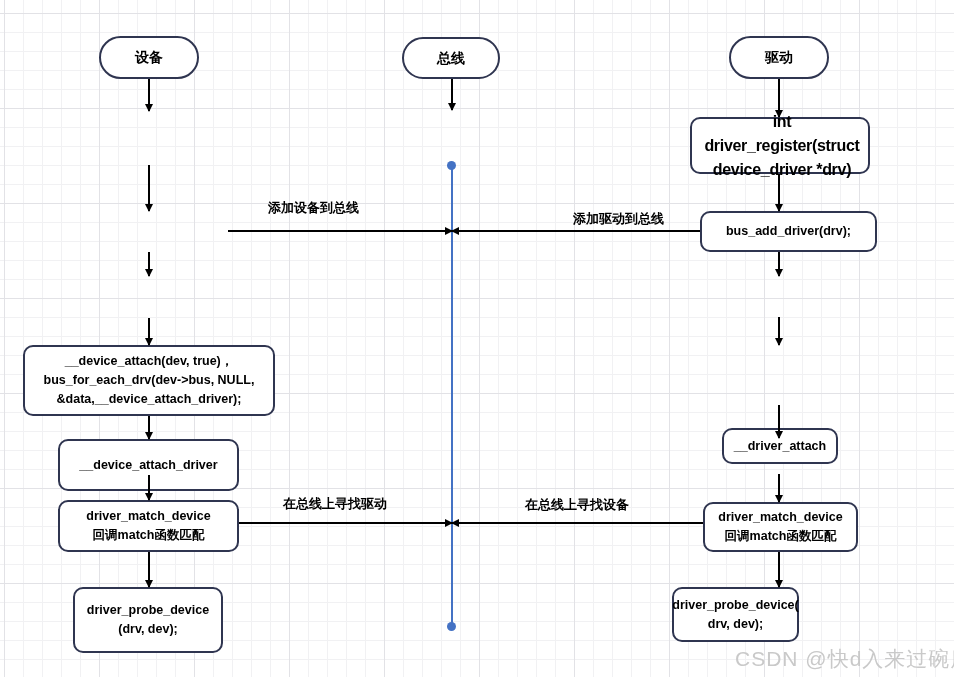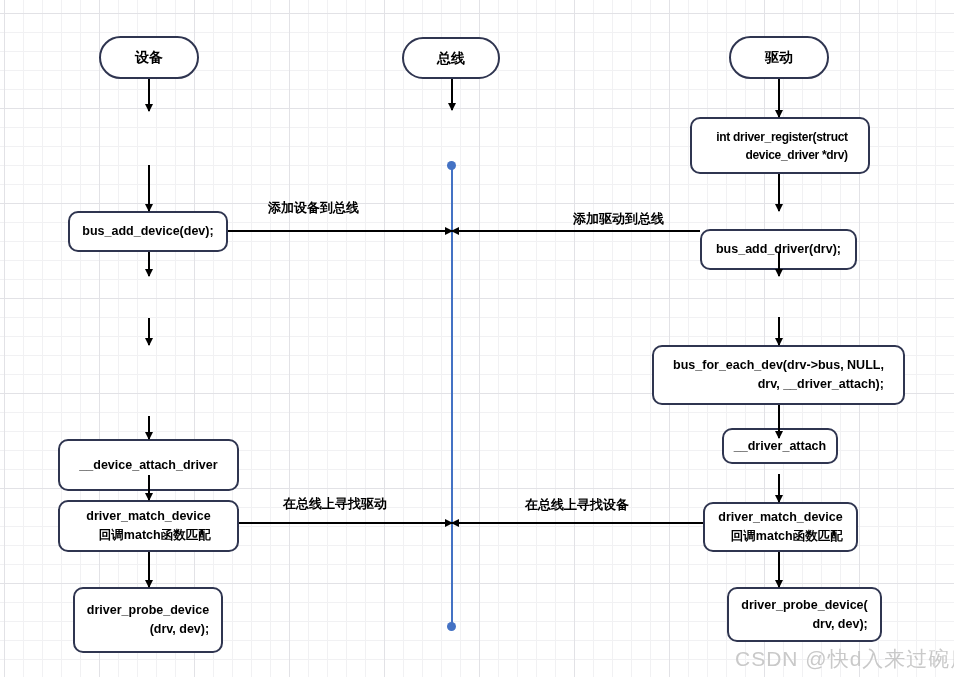--- a/index.html
+++ b/index.html
@@ -9,27 +9,27 @@
     background-image:
       linear-gradient(to right,  #e2e2e6 1px, transparent 1px),
       linear-gradient(to bottom, #e2e2e6 1px, transparent 1px),
       linear-gradient(to right,  #f1f1f3 1px, transparent 1px),
       linear-gradient(to bottom, #f1f1f3 1px, transparent 1px);
     background-size: 95px 95px, 95px 95px, 19px 19px, 19px 19px;
     background-position: 4px 13px, 4px 13px, 4px 13px, 4px 13px;
   }
   .node {
     position:absolute; display:flex; align-items:center; justify-content:center;
-    text-align:right; background:#fff; border:2px solid var(--node-border,#2f3550);
+    text-align:center; background:#fff; border:2px solid var(--node-border,#2f3550);
     color:#000; font-weight:bold; font-size:12.5px; line-height:1.5; white-space:pre-line;
     padding:2px;
   }
   .rect    { border-radius:10px; }
   .ellipse { border-radius:22px; font-size:14px; }
-  .tight   { font-size:12px; letter-spacing:-0.3px;padding-left:6px; }
+  .tight   { font-size:16px; letter-spacing:-0.3px;padding-left:6px; }
   .elabel  { position:absolute; font-size:13px; font-weight:bold; color:#000; white-space:nowrap; }
   .varrow  { position:absolute; width:1.5px; background:var(--arrow,#000); }
   .varrow::after {
     content:""; position:absolute; bottom:-1px; left:50%; transform:translateX(-50%);
     width:0; height:0; border:4.5px solid transparent; border-bottom:0;
     border-top:8px solid var(--arrow,#000);
   }
   .harrow  { position:absolute; height:1.5px; background:var(--arrow,#000); }
   .harrow.to-right::after {
     content:""; position:absolute; right:-1px; top:50%; transform:translateY(-50%);
@@ -44,42 +44,42 @@
   .busline { position:absolute; width:2px; background:var(--bus-line,#4472c4); }
   .busdot  { position:absolute; width:9px; height:9px; border-radius:50%; background:var(--bus-line,#4472c4); }
   .watermark { position:absolute; font-size:21px; font-weight:normal; color:var(--watermark,#c9c9c9); letter-spacing:1px; white-space:nowrap; }
 </style>
 </head>
 <body>
 
 <div class="canvas">
 
   <div class="node ellipse" style="left:99px;top:36px;width:100px;height:43px">设备</div>
-  <div class="node rect" style="left:68px;top:211px;width:160px;height:41px">bus_add_device(dev);</div>
+  <div class="node rect" style="left:23px;top:345px;width:252px;height:71px">__device_attach(dev, true)，
+bus_for_each_drv(dev-&gt;bus, NULL,
+&amp;data,__device_attach_driver);</div>
   <div class="node rect" style="left:58px;top:439px;width:181px;height:52px">__device_attach_driver</div>
   <div class="node rect" style="left:58px;top:500px;width:181px;height:52px">driver_match_device
 回调match函数匹配</div>
   <div class="node rect" style="left:73px;top:587px;width:150px;height:66px">driver_probe_device
 (drv, dev);</div>
 
   <div class="node ellipse" style="left:402px;top:37px;width:98px;height:42px">总线</div>
   <div class="busline" style="left:451px;top:165px;height:462px"></div>
   <div class="busdot" style="left:447px;top:161px"></div>
   <div class="busdot" style="left:447px;top:622px"></div>
 
   <div class="node ellipse" style="left:729px;top:36px;width:100px;height:43px">驱动</div>
   <div class="node rect tight" style="left:690px;top:117px;width:180px;height:57px">int driver_register(struct
 device_driver *drv)</div>
-  <div class="node rect" style="left:700px;top:229px;width:157px;height:41px">bus_add_driver(drv);</div>
-  <div class="node rect" style="left:652px;top:345px;width:253px;height:60px">bus_for_each_dev(drv-&gt;bus, NULL,
-drv, __driver_attach);</div>
+  <div class="node rect" style="left:700px;top:211px;width:177px;height:41px">bus_add_driver(drv);</div>
   <div class="node rect" style="left:722px;top:428px;width:116px;height:36px">__driver_attach</div>
   <div class="node rect" style="left:703px;top:502px;width:155px;height:50px">driver_match_device
 回调match函数匹配</div>
-  <div class="node rect" style="left:727px;top:587px;width:155px;height:55px">driver_probe_device(
+  <div class="node rect" style="left:672px;top:587px;width:127px;height:55px">driver_probe_device(
 drv, dev);</div>
 
   <div class="varrow" style="left:148px;top:79px;height:32px"></div>
   <div class="varrow" style="left:148px;top:165px;height:46px"></div>
   <div class="varrow" style="left:148px;top:252px;height:24px"></div>
   <div class="varrow" style="left:148px;top:318px;height:27px"></div>
   <div class="varrow" style="left:148px;top:416px;height:23px"></div>
   <div class="varrow" style="left:148px;top:475px;height:25px"></div>
   <div class="varrow" style="left:148px;top:552px;height:35px"></div>
 

